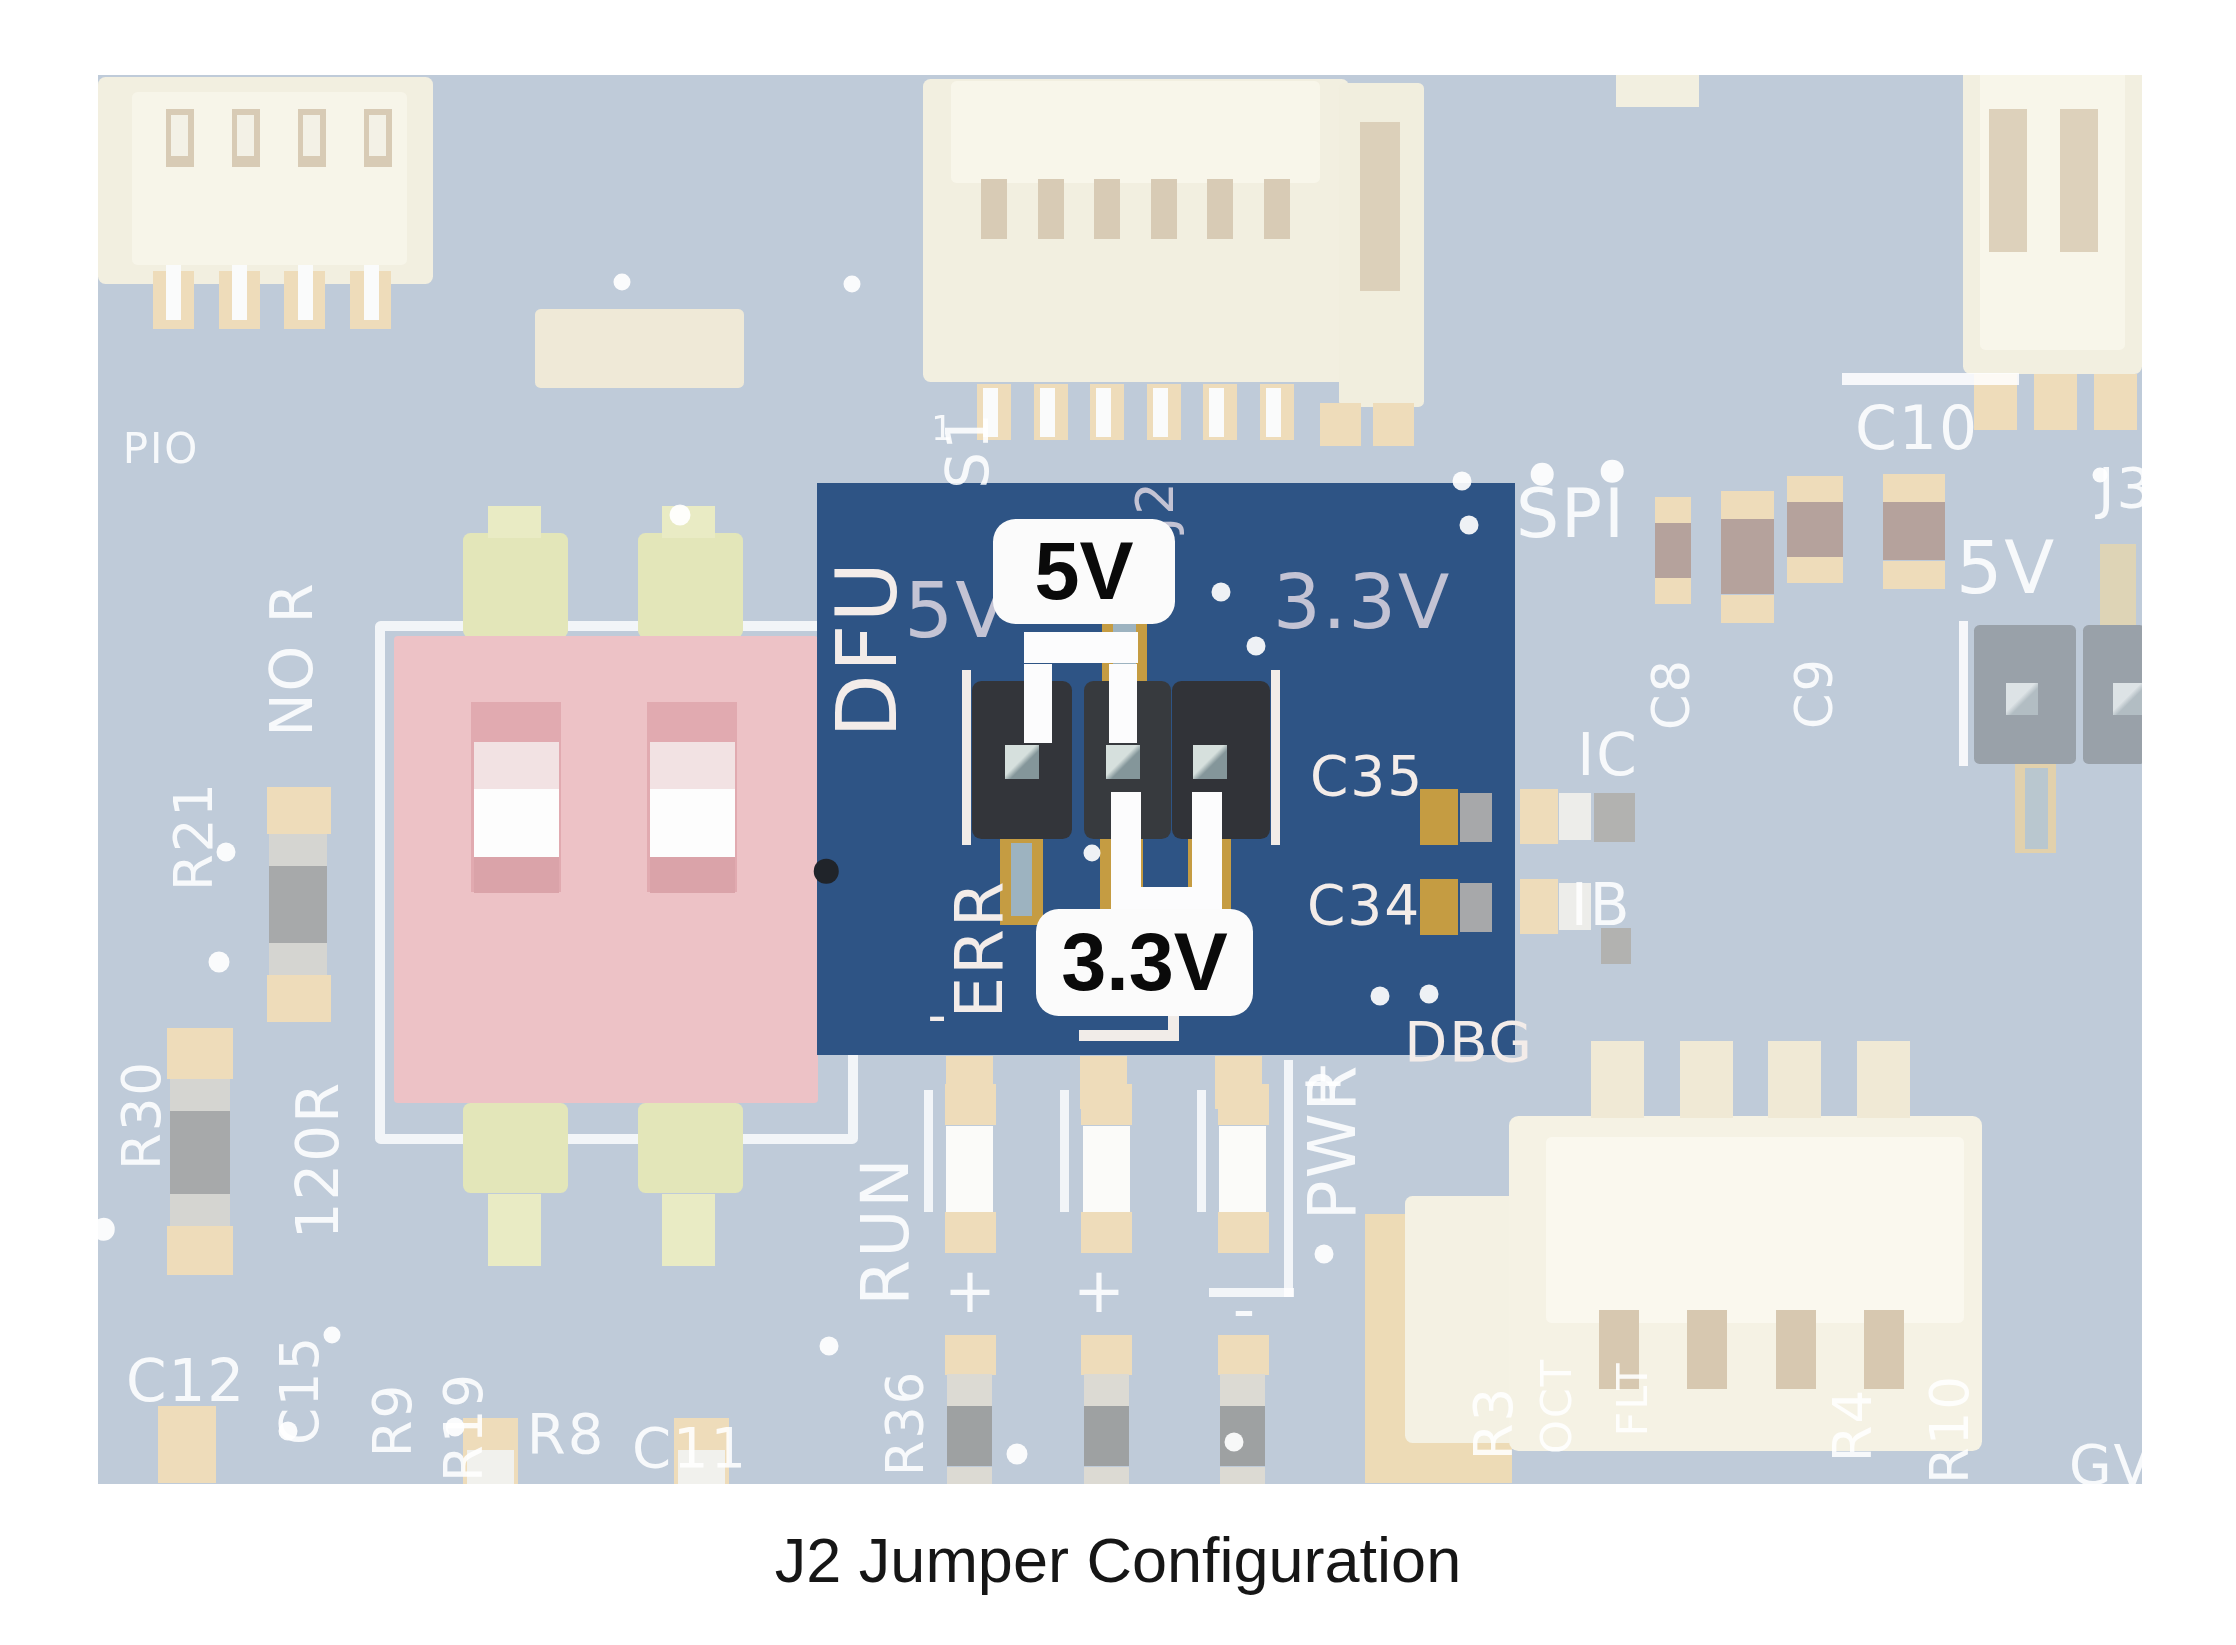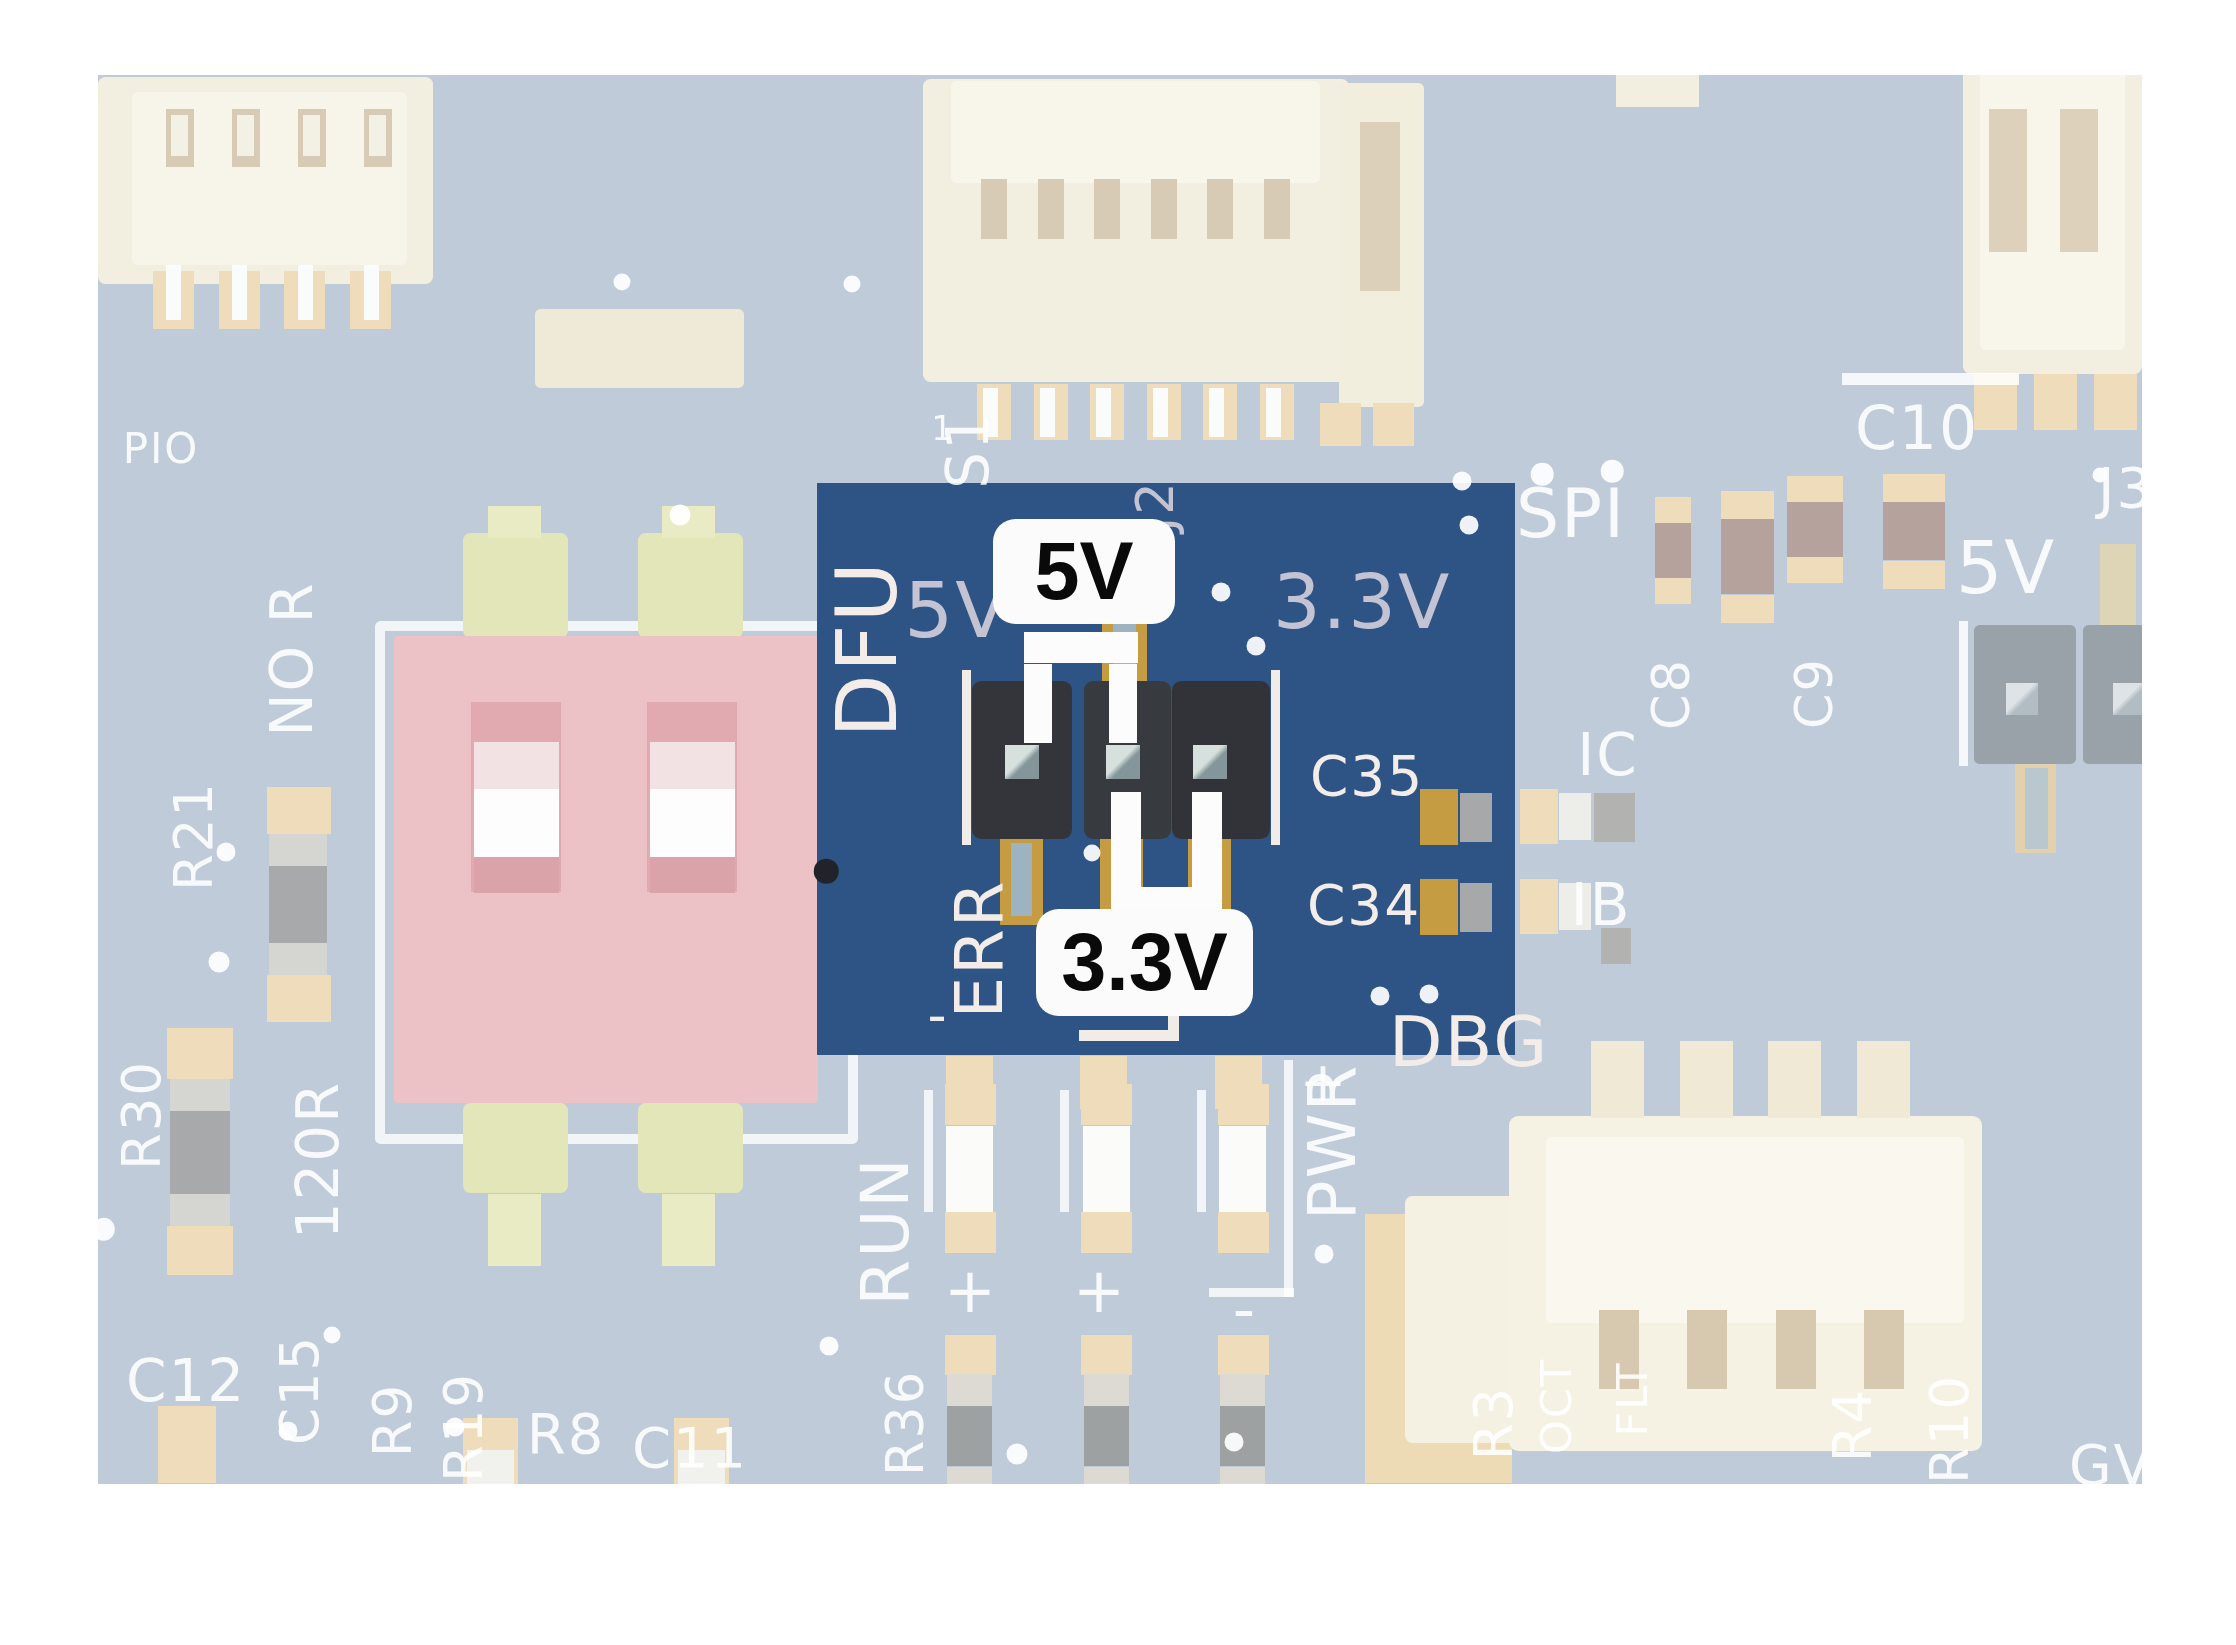--- a/index.html
+++ b/index.html
@@ -223,21 +223,21 @@
         <div class="lbl tone-washed" style="left: 365px; top: 1352px; font-size: 53px; transform: translate(-50%, -50%) rotate(-90deg);">R19</div>
         <div class="lbl tone-washed" style="left: 468px; top: 1359px; font-size: 56px; transform: translate(-50%, -50%) rotate(0deg);">R8</div>
         <div class="lbl tone-washed" style="left: 592px; top: 1373px; font-size: 56px; transform: translate(-50%, -50%) rotate(0deg);">C11</div>
         <div class="lbl tone-washed" style="left: 788px; top: 1156px; font-size: 66px; transform: translate(-50%, -50%) rotate(-90deg);">RUN</div>
         <div class="lbl tone-washed" style="left: 807px; top: 1348px; font-size: 51px; transform: translate(-50%, -50%) rotate(-90deg);">R36</div>
         <div class="lbl tone-washed" style="left: 873px; top: 1216px; font-size: 62px; transform: translate(-50%, -50%) rotate(0deg);">+</div>
         <div class="lbl tone-washed" style="left: 1002px; top: 1216px; font-size: 62px; transform: translate(-50%, -50%) rotate(0deg);">+</div>
         <div class="lbl tone-washed" style="left: 1147px; top: 1235px; font-size: 62px; transform: translate(-50%, -50%) rotate(0deg);">-</div>
         <div class="lbl tone-washed" style="left: 1235px; top: 1067px; font-size: 66px; transform: translate(-50%, -50%) rotate(-90deg);">PWR</div>
         <div class="lbl tone-washed" style="left: 1226px; top: 1007px; font-size: 56px; transform: translate(-50%, -50%) rotate(0deg);">+</div>
-        <div class="lbl tone-bright" style="left: 1371px; top: 967px; font-size: 70px; transform: translate(-50%, -50%) rotate(0deg);">DBG</div>
+        <div class="lbl tone-bright" style="left: 1371px; top: 967px; font-size: 56px; transform: translate(-50%, -50%) rotate(0deg);">DBG</div>
         <div class="lbl tone-washed" style="left: 870px; top: 375px; font-size: 58px; transform: translate(-50%, -50%) rotate(-90deg);">S1</div>
         <div class="lbl tone-bright" style="left: 769px; top: 574px; font-size: 83px; transform: translate(-50%, -50%) rotate(-90deg);">DFU</div>
         <div class="lbl tone-dim" style="left: 859px; top: 535px; font-size: 77px; transform: translate(-50%, -50%) rotate(0deg);">5V</div>
         <div class="lbl tone-dim" style="left: 1057px; top: 431px; font-size: 51px; transform: translate(-50%, -50%) rotate(-90deg);">J2</div>
         <div class="lbl tone-dim" style="left: 1264px; top: 527px; font-size: 75px; transform: translate(-50%, -50%) rotate(0deg);">3.3V</div>
         <div class="lbl tone-bright" style="left: 1269px; top: 701px; font-size: 55px; transform: translate(-50%, -50%) rotate(0deg);">C35</div>
         <div class="lbl tone-bright" style="left: 1266px; top: 830px; font-size: 55px; transform: translate(-50%, -50%) rotate(0deg);">C34</div>
         <div class="lbl tone-bright" style="left: 882px; top: 874px; font-size: 66px; transform: translate(-50%, -50%) rotate(-90deg);">ERR</div>
         <div class="lbl tone-bright" style="left: 840px; top: 940px; font-size: 53px; transform: translate(-50%, -50%) rotate(0deg);">-</div>
         <div class="lbl tone-washed" style="left: 1473px; top: 439px; font-size: 68px; transform: translate(-50%, -50%) rotate(0deg);">SPI</div>
@@ -290,14 +290,15 @@
         <div class="bracket" style="left: 1094px; top: 717px; width: 30px; height: 95px;"></div>
         <div class="bracket" style="left: 1013px; top: 812px; width: 111px; height: 31px;"></div>
       </div>
     <div class="callout" id="callout-5v" style="left: 895px; top: 444px; width: 182px; height: 105px; font-size: 81px;">
       <span>5V</span>
     </div>
     <div class="callout" id="callout-33v" style="left: 938px; top: 834px; width: 217px; height: 107px; font-size: 81px;">
       <span>3.3V</span>
     </div>
   </div>
+  <div class="caption" id="caption" style="top: 1524px; font-size: 63px;">J2 Jumper Configuration</div>
 </div>
 
 
 </body></html>

